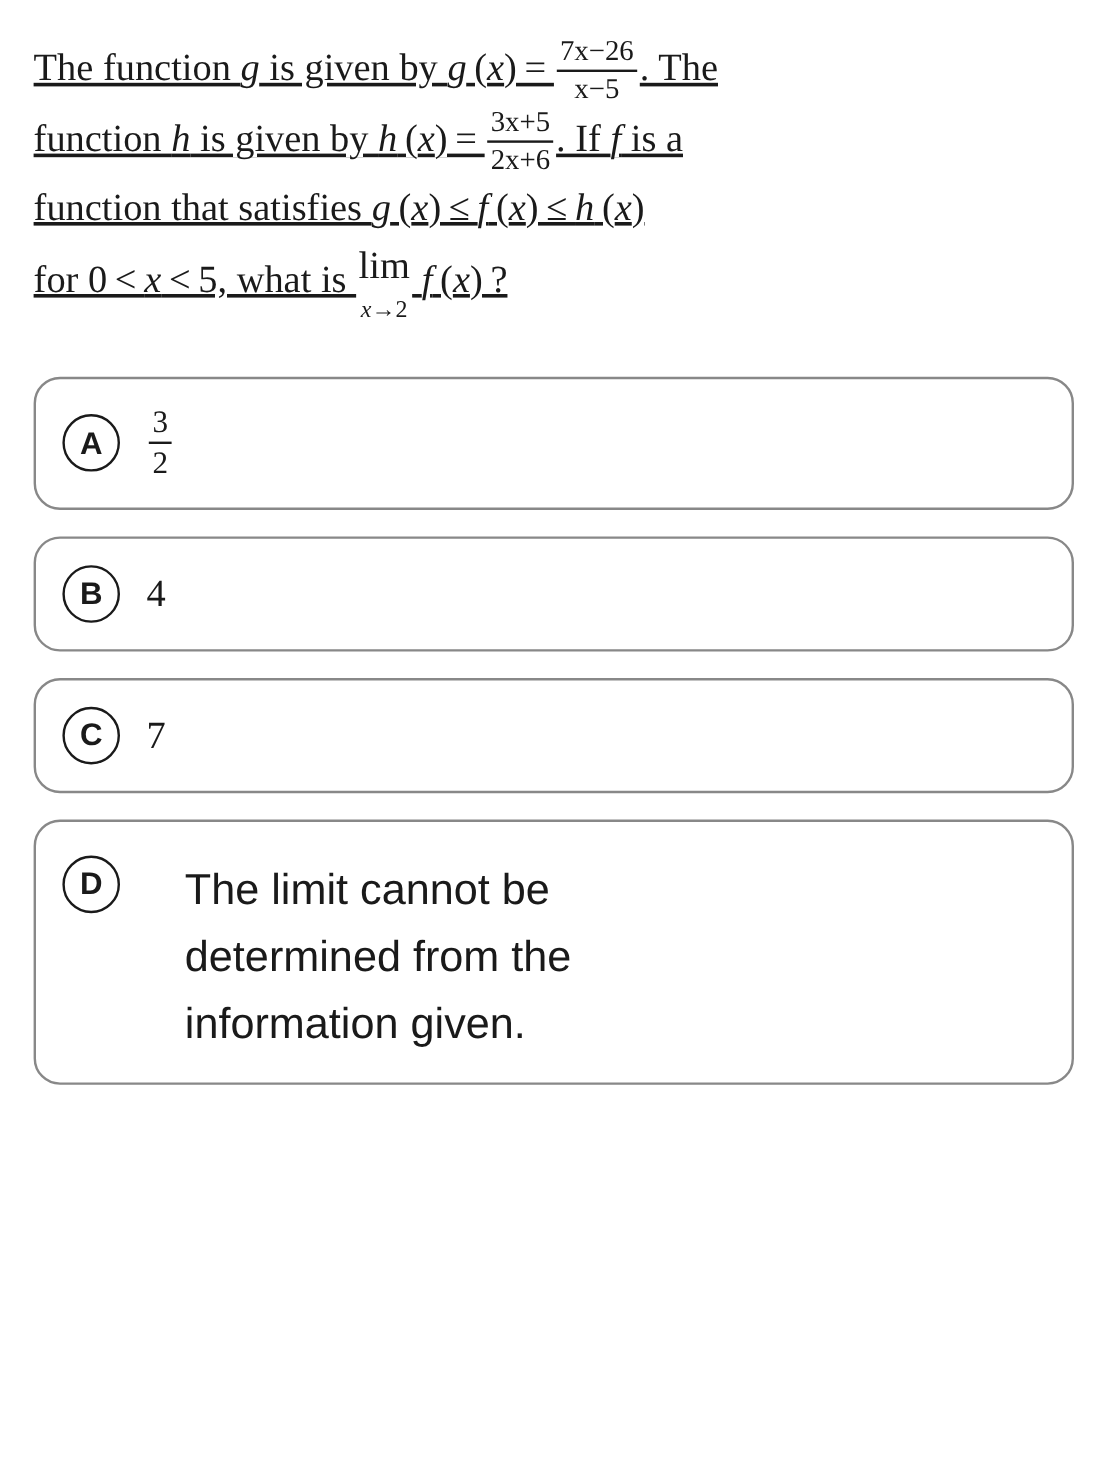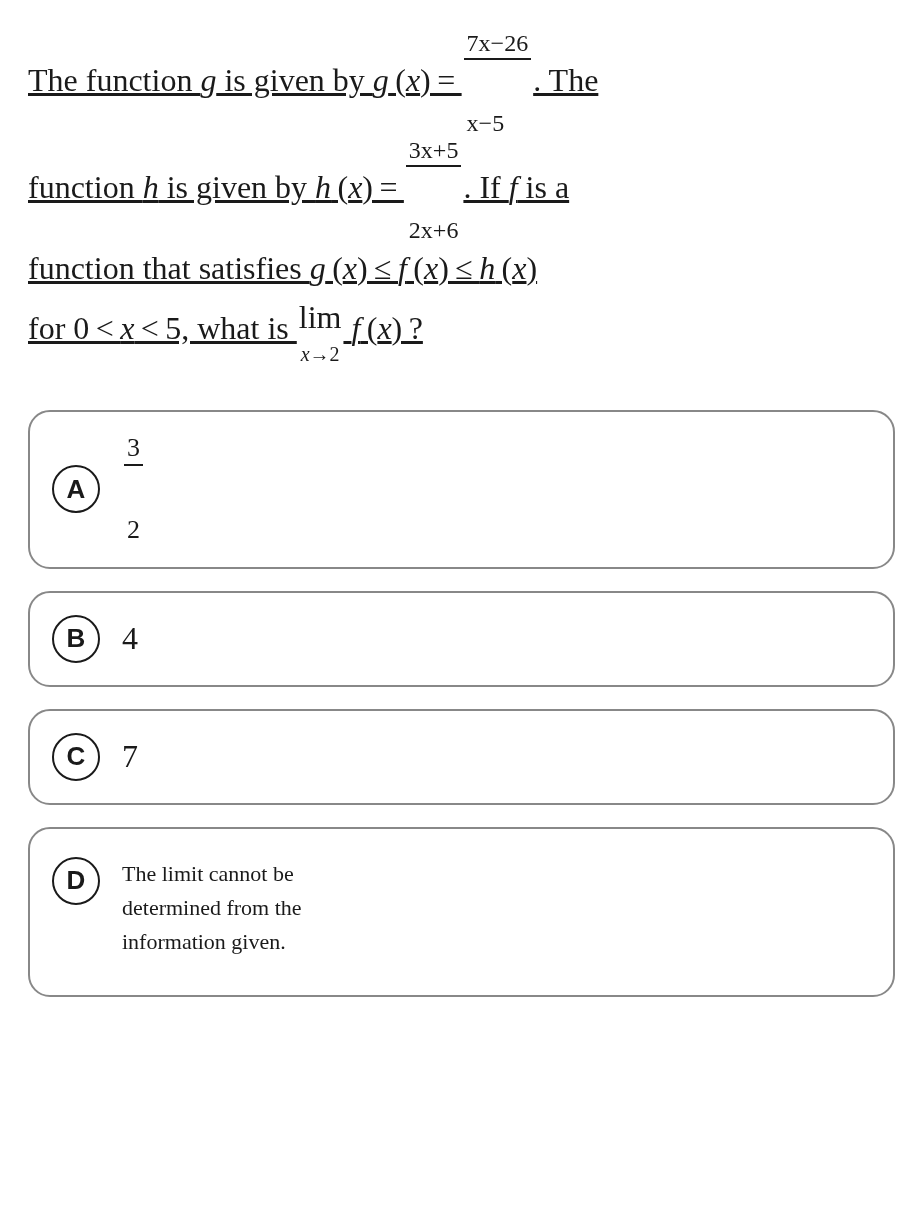--- a/index.html
+++ b/index.html
@@ -20,36 +20,36 @@
     .question-text {
       font-size: 32px;
       line-height: 1.55;
       margin-bottom: 40px;
       text-decoration: underline;
     }
 
     .fraction {
       display: inline-flex;
       flex-direction: column;
+      align-items: center;
       vertical-align: middle;
       font-size: 26px;
       line-height: 1.1;
       margin: 0 2px;
     }
 
     .fraction .numer {
       border-bottom: 2px solid #1a1a1a;
       padding: 0 3px 2px 3px;
       font-size: 24px;
     }
 
     .fraction .denom {
       padding: 2px 3px 0 3px;
       font-size: 24px;
-      margin-top: 48px;
     }
 
     .limit-expr {
       display: inline-flex;
       flex-direction: column;
       align-items: center;
       vertical-align: middle;
       font-size: 32px;
       margin: 0 2px;
     }
@@ -111,24 +111,25 @@
     .option-content .fraction {
       font-size: 28px;
     }
 
     .option-content .fraction .numer,
     .option-content .fraction .denom {
       font-size: 26px;
     }
 
     .option-d-text {
-      font-size: 22px;
-      font-family: Liberation Serif, serif;
+      font-size: 36px;
+      font-family: Liberation Sans, sans-serif;
       font-weight: normal;
       line-height: 1.55;
+      margin-left: 32px;
     }
 
     .italic {
       font-style: italic;
     }
   </style>
 </head>
 <body>
 
 <div class="question-text">

